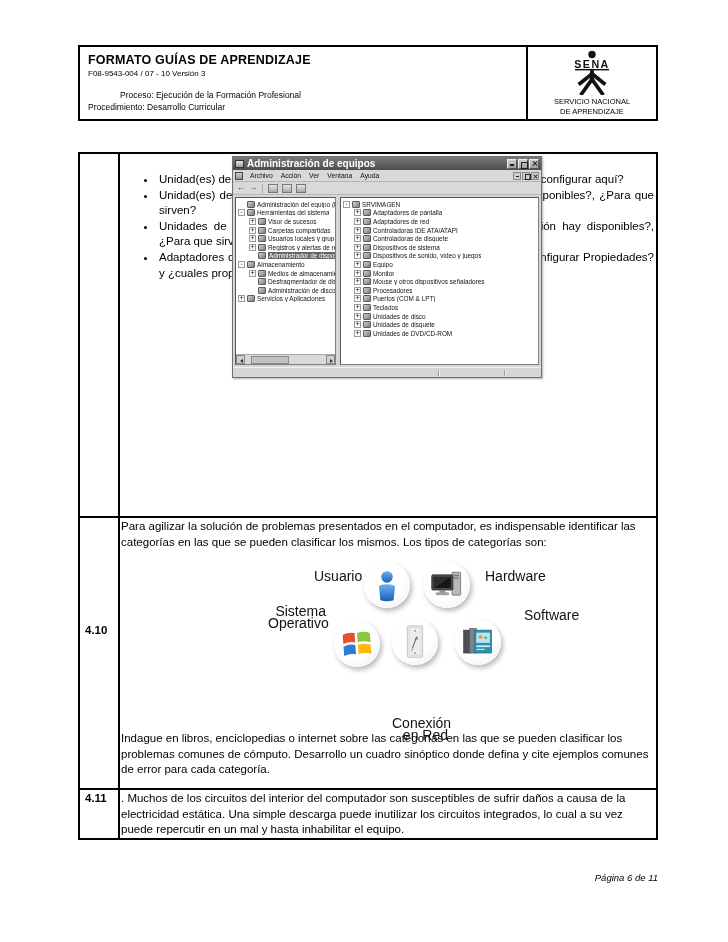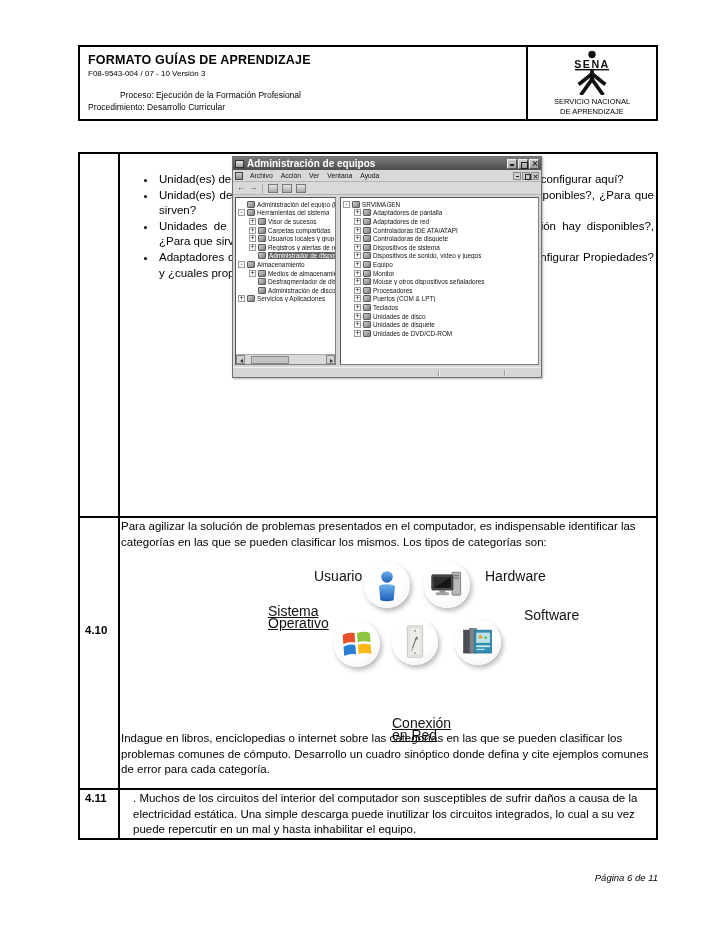--- a/index.html
+++ b/index.html
@@ -32,21 +32,21 @@
   }
   .trow { display:flex; border-bottom:2px solid #000; }
   .trow:last-child { border-bottom:none; }
   .num-cell {
     width:40px; border-right:2px solid #000; font-size:11.5px; font-weight:bold;
     padding-left:5px; flex-shrink:0;
   }
   .content-cell { flex:1; position:relative; overflow:hidden; }
   .row-1 { height:364px; }
   .row-410 { height:272px; }
-  .row-411 { height:48px;gap:12px; }
+  .row-411 { height:48px; }
   .num-410 { padding-top:106px; }
   .num-411 { padding-top:2px; }
   .body-text { font-size:11.5px; line-height:15.5px; padding:1px 2px 0 1px; }
   .bullets {
     margin:18px 2px 0 0; padding-left:37px; font-size:11.5px; line-height:15.6px;
     text-align:justify; list-style:disc;
   }
   .bullets li { padding-left:2px; }
 
   
@@ -130,21 +130,21 @@
   
   .diagram { position:relative; height:168px; margin-top:3px; }
   .badge {
     position:absolute; width:46px; height:46px; border-radius:50%;
     background:radial-gradient(circle at 35% 30%, #ffffff 55%, #ededed);
     box-shadow:2px 3px 5px rgba(0,0,0,0.28), inset 0 0 2px #fff;
     display:flex; align-items:center; justify-content:center;
   }
   .badge svg { width:34px; height:34px; }
   .diag-label { position:absolute; font-size:14px; color:#111; line-height:12px; }
-  .diag-label.center { text-align:left;text-decoration:underline; }
+  .diag-label.center { text-align:right; }
 
   .sena-logo-svg { width:86px; height:64px; }
 </style>
 </head>
 <body>
 
 <div class="page">
 
   <div class="header-box">
     <div class="header-left">

